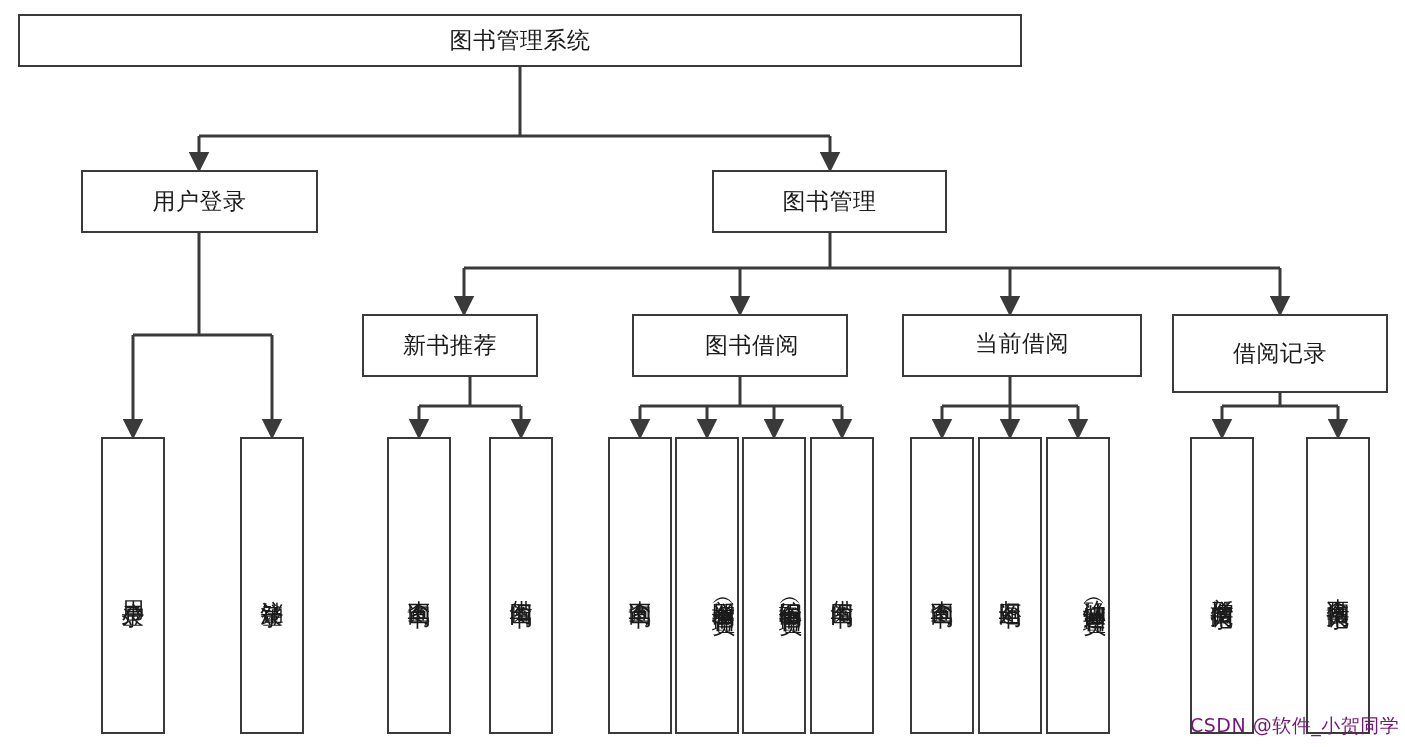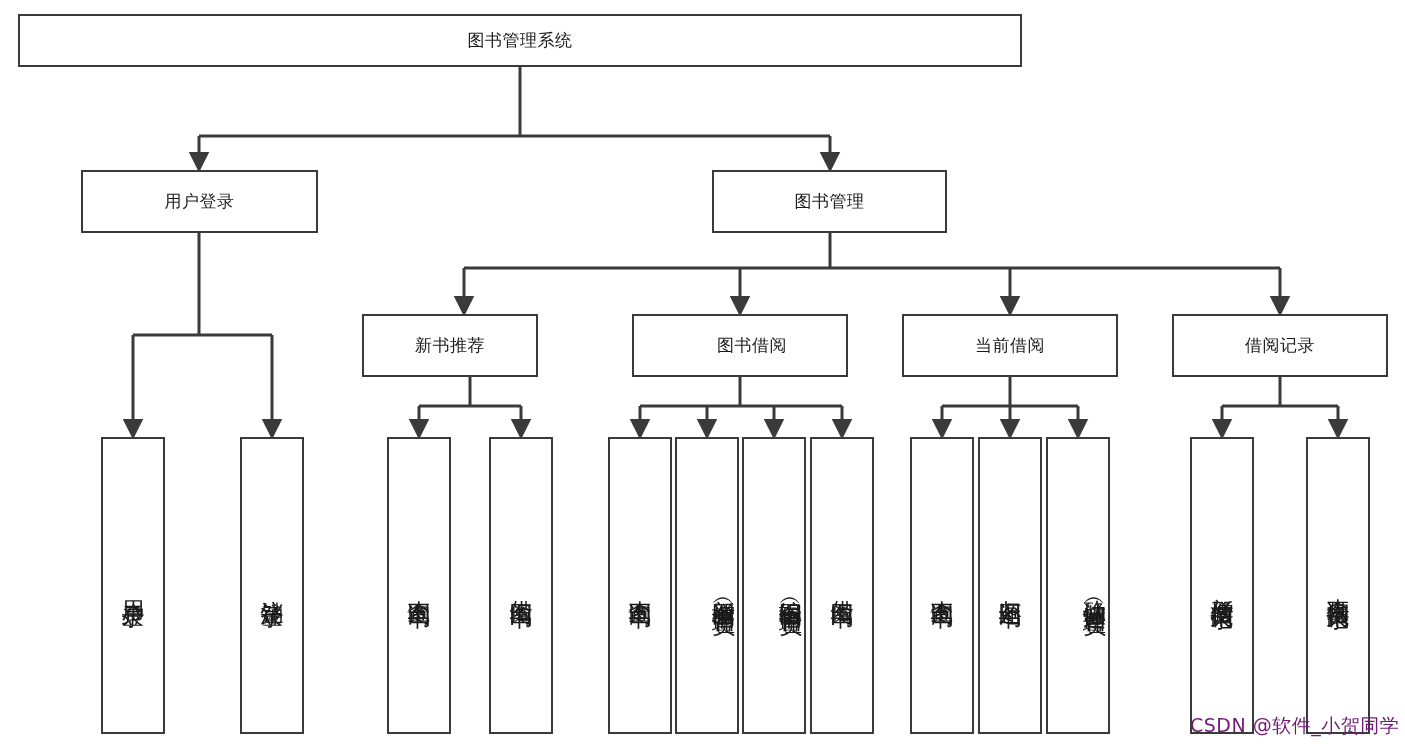--- a/index.html
+++ b/index.html
@@ -30,21 +30,21 @@
     background: #ffffff;
     color: #1b1b1b;
     display: flex;
     align-items: center;
     justify-content: center;
     text-align: center;
     line-height: 1.18;
     z-index: 2;
   }
   .node.horiz {
-    font-size: 17px;
+    font-size: 23px;
     letter-spacing: 0.5px;
   }
   .node.vert {
     writing-mode: vertical-rl;
     text-orientation: upright;
     font-size: 23px;
     letter-spacing: 2px;
     align-items: flex-start;
     justify-content: center;
     padding-top: 10px;
@@ -134,24 +134,24 @@
   <div class="node horiz" style="left:712px; top:170px; width:235px; height:63px;">
     <span class="lbl">图书管理</span>
   </div>
 
   <div class="node horiz" style="left:362px; top:314px; width:176px; height:63px;">
     <span class="lbl">新书推荐</span>
   </div>
   <div class="node horiz" style="left:632px; top:314px; width:216px; height:63px;padding-left:24px;">
     <span class="lbl">图书借阅</span>
   </div>
-  <div class="node horiz" style="left:902px; top:314px; width:216px; height:63px;">
+  <div class="node horiz" style="left:902px; top:314px; width:240px; height:63px;font-family:Liberation Mono, monospace;">
     <span class="lbl">当前借阅</span>
   </div>
-  <div class="node horiz" style="left:1172px; top:314px; width:216px; height:63px;">
+  <div class="node horiz" style="left:1172px; top:314px; width:216px; height:79px;">
     <span class="lbl">借阅记录</span>
   </div>
 
   <div class="node vert mid" style="left:101px; top:437px; width:64px; height:297px;">
     <span class="lbl">用户登录</span>
   </div>
   <div class="node vert mid" style="left:240px; top:437px; width:64px; height:297px;">
     <span class="lbl">注销登录</span>
   </div>
 

